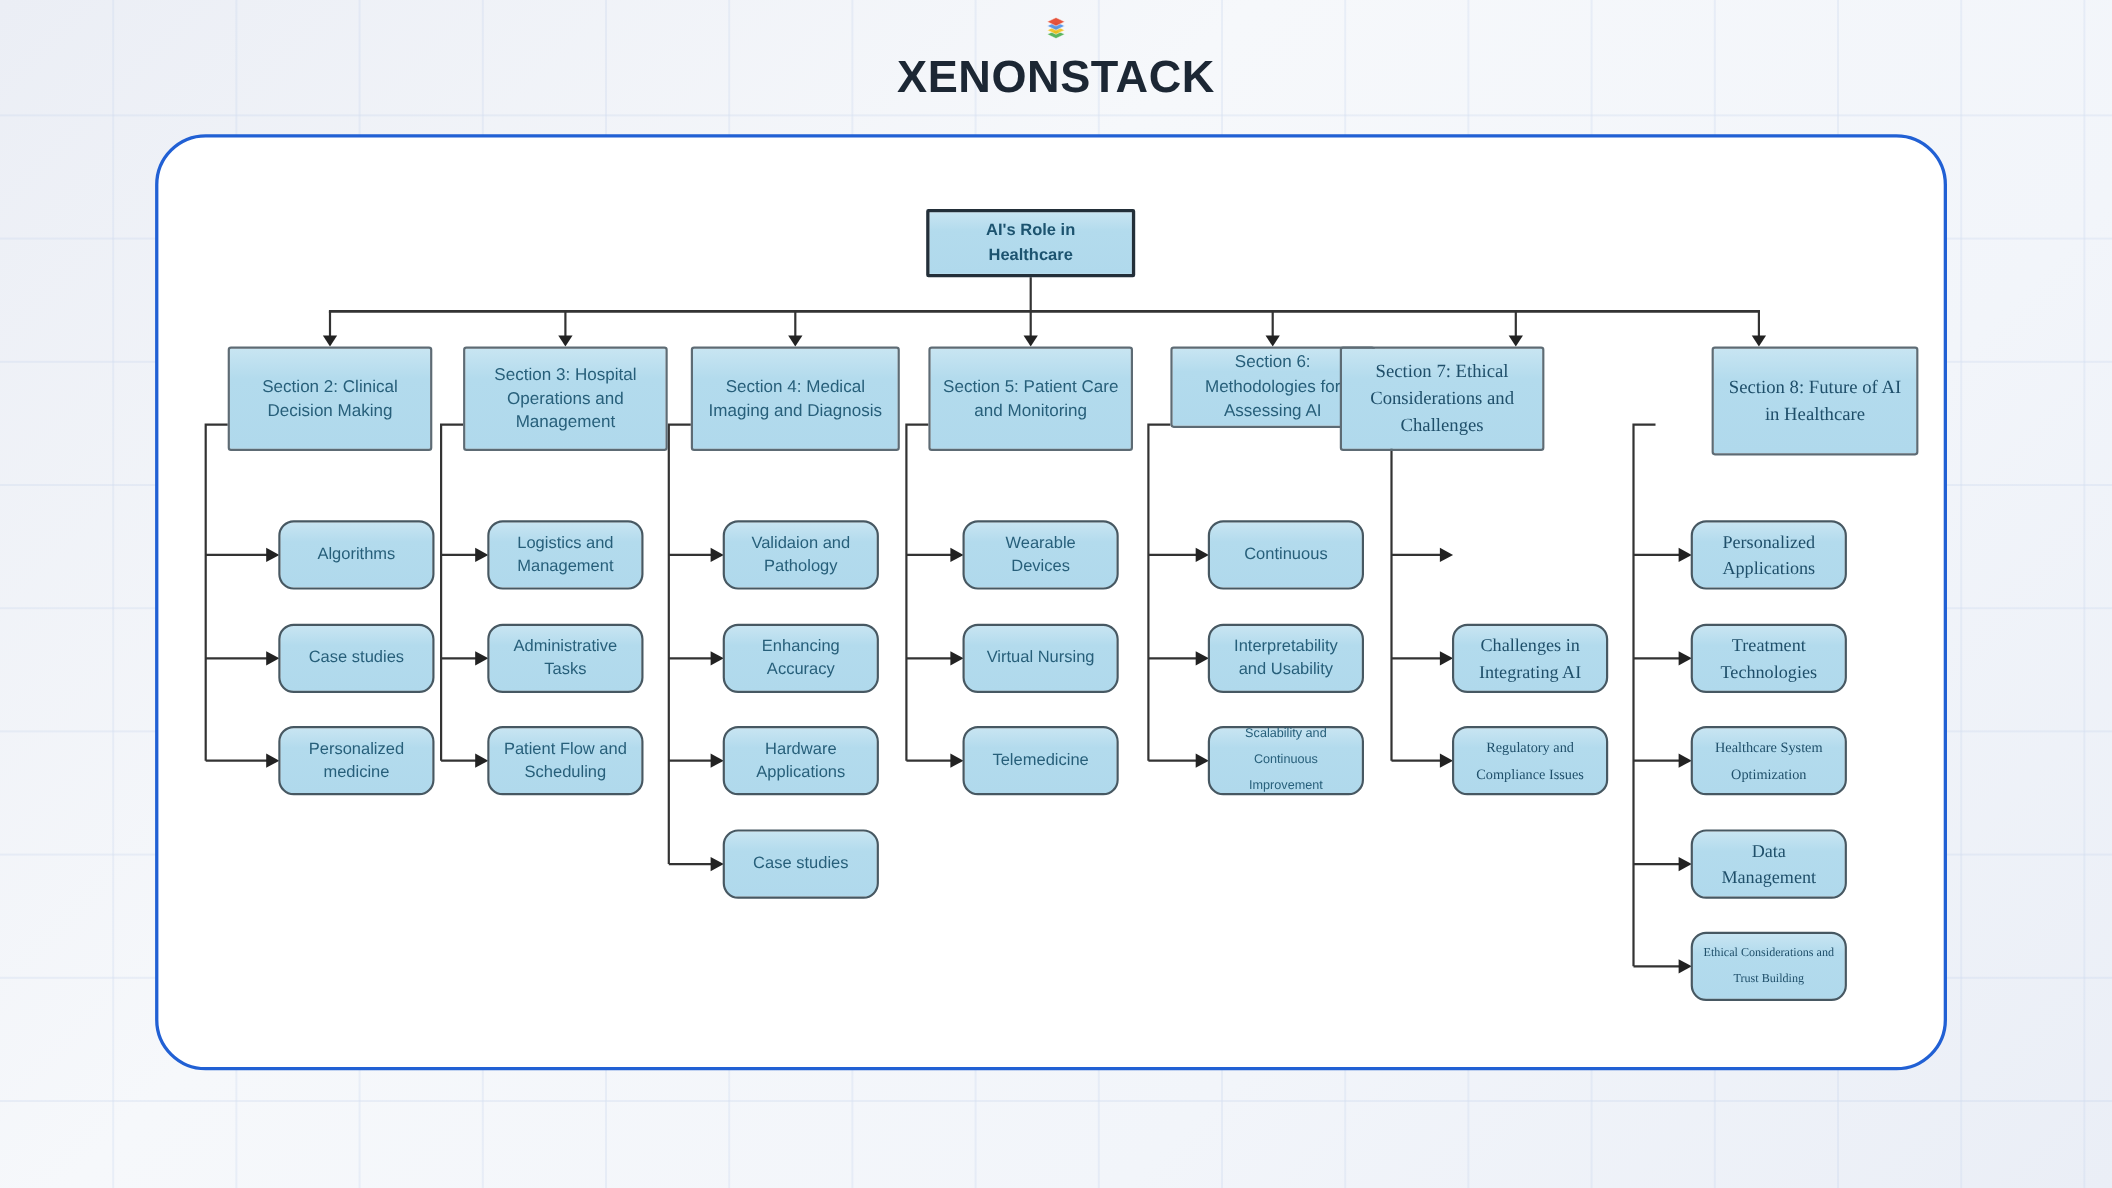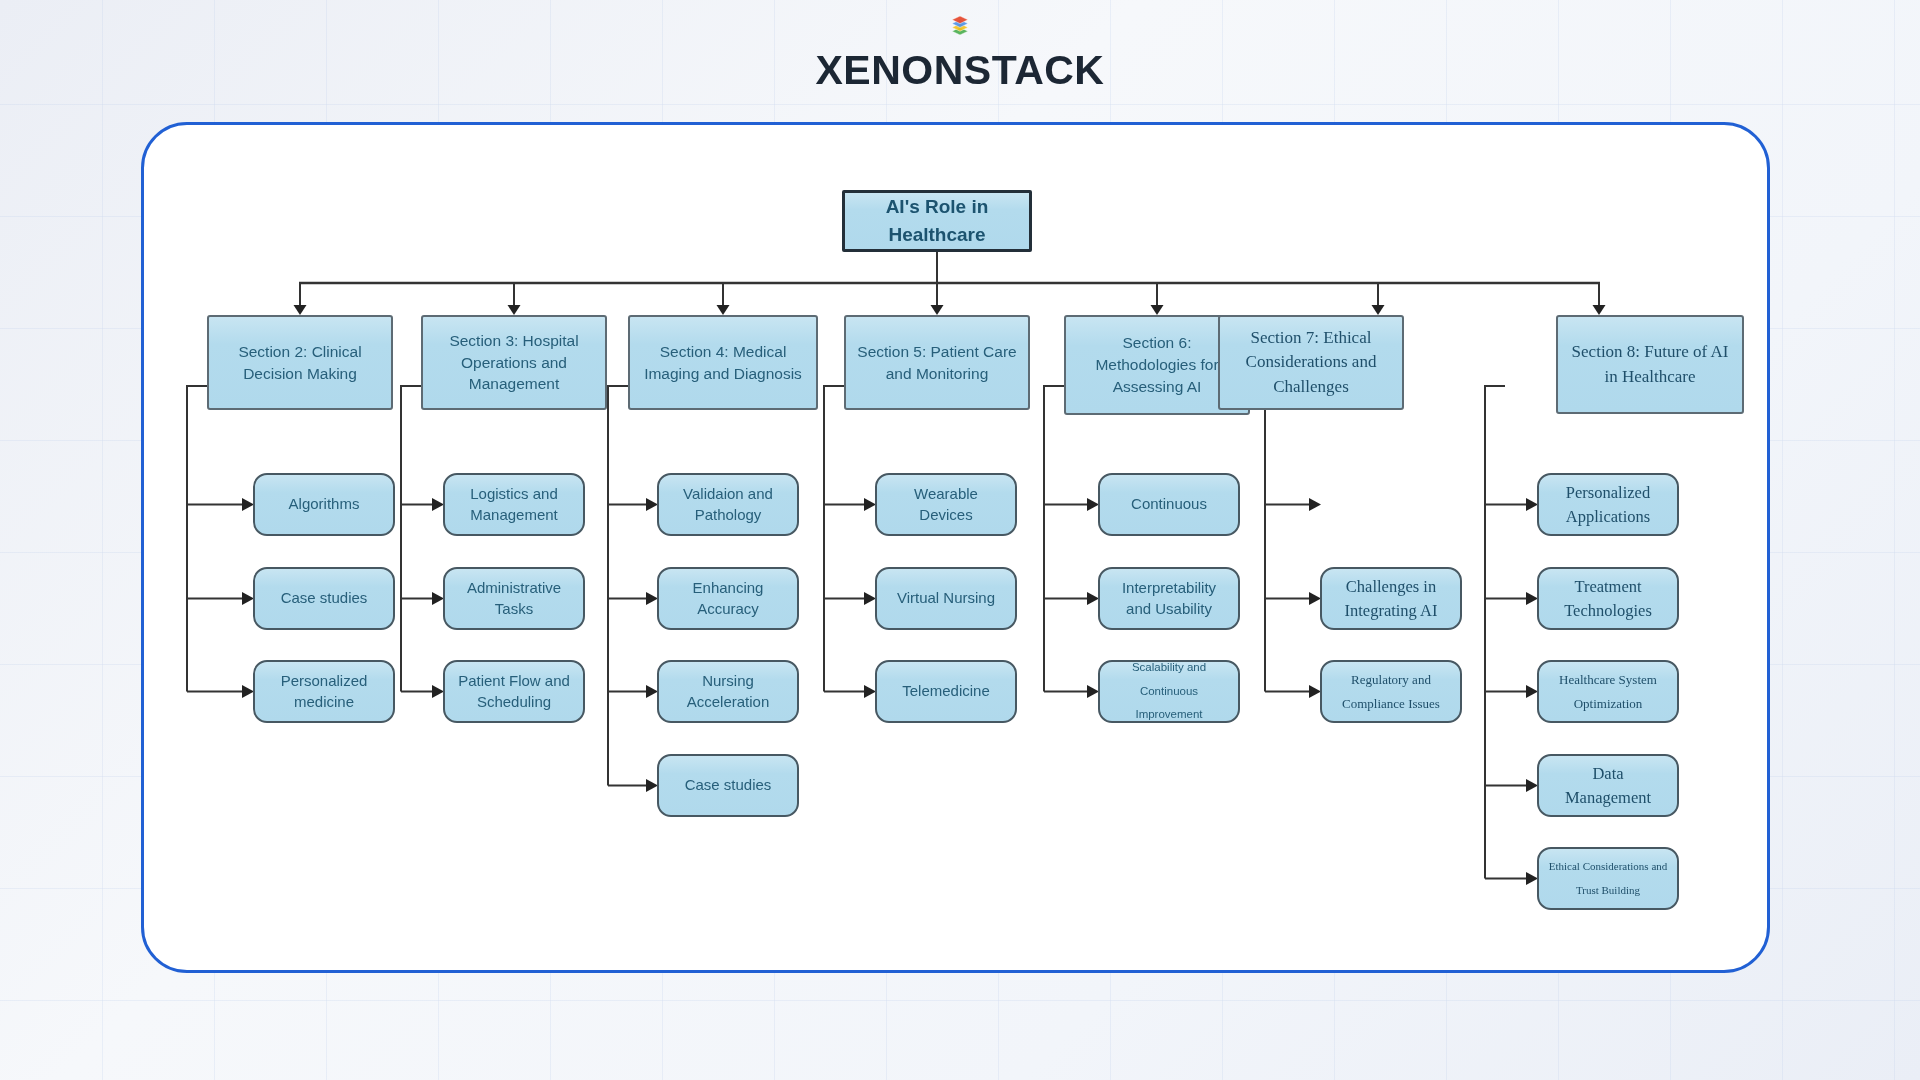--- a/index.html
+++ b/index.html
@@ -39,21 +39,21 @@
   #wires{position:absolute;left:0;top:0;}
   .node{
     position:absolute;box-sizing:border-box;
     display:flex;align-items:center;justify-content:center;
     text-align:center;
     background:linear-gradient(180deg,#c8e5f2 0%,#b3dbed 30%,#b0d9ec 100%);
     color:#275f7a;
   }
   .root{
     border:3px solid #232f39;border-radius:2px;
-    font-weight:700;font-size:19px;line-height:1.45;color:#1c536f;
+    font-weight:700;font-size:15px;line-height:1.45;color:#1c536f;
     padding:2px 14px;
     justify-content:center;
   }
   .section{
     border:2px solid #5d6b74;border-radius:3px;
     font-size:15.5px;line-height:1.4;padding:4px 8px;
   }
   .child{
     width:142px;height:63px;
     border:2px solid #475862;border-radius:14px;
@@ -167,21 +167,21 @@
       </div>
     <div class="node section" style="left:421px;top:315px;width:186px;height:95px">
       <span>Section 3: Hospital Operations and Management</span>
       </div>
     <div class="node section" style="left:628px;top:315px;width:190px;height:95px">
       <span>Section 4: Medical Imaging and Diagnosis</span>
       </div>
     <div class="node section" style="left:844px;top:315px;width:186px;height:95px">
       <span>Section 5: Patient Care and Monitoring</span>
       </div>
-    <div class="node section" style="left:1064px;top:315px;width:186px;height:100px">
+    <div class="node section" style="left:1064px;top:315px;width:186px;height:74px">
       <span>Section 6: Methodologies for Assessing AI</span>
       </div>
     <div class="node section serif" style="left:1218px;top:315px;width:186px;height:95px">
       <span>Section 7: Ethical Considerations and Challenges</span>
       </div>
     <div class="node section serif" style="left:1556px;top:315px;width:188px;height:99px">
       <span>Section 8: Future of AI in Healthcare</span>
       </div>
 
     <div class="node child" style="left:253px;top:473px">
@@ -204,21 +204,21 @@
       <span>Patient Flow and Scheduling</span>
       </div>
 
     <div class="node child" style="left:657px;top:473px">
       <span>Validaion and Pathology</span>
       </div>
     <div class="node child" style="left:657px;top:567px">
       <span>Enhancing Accuracy</span>
       </div>
     <div class="node child" style="left:657px;top:660px">
-      <span>Nursing Acceleration</span>
+      <span>Hardware Applications</span>
       </div>
     <div class="node child" style="left:657px;top:754px">
       <span>Case studies</span>
       </div>
 
     <div class="node child" style="left:875px;top:473px">
       <span>Wearable Devices</span>
       </div>
     <div class="node child" style="left:875px;top:567px">
       <span>Virtual Nursing</span>

